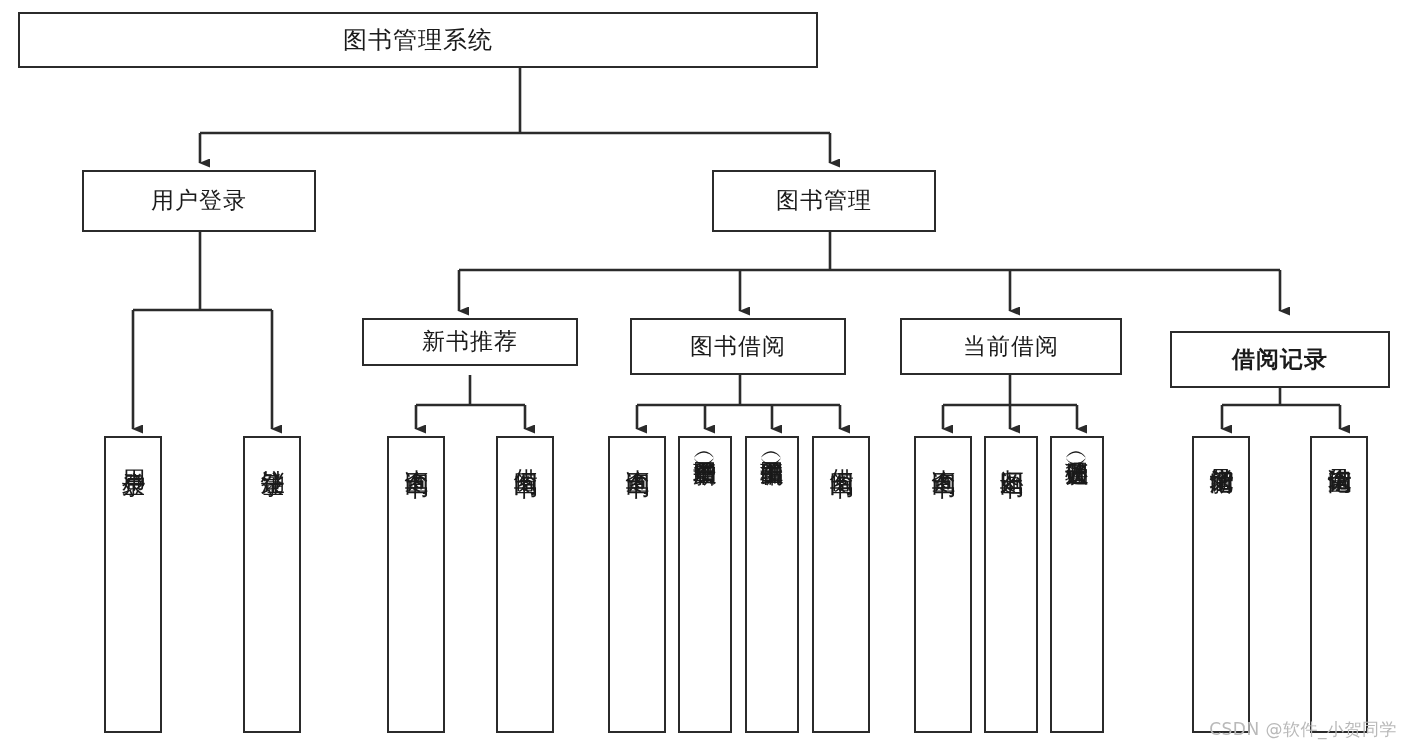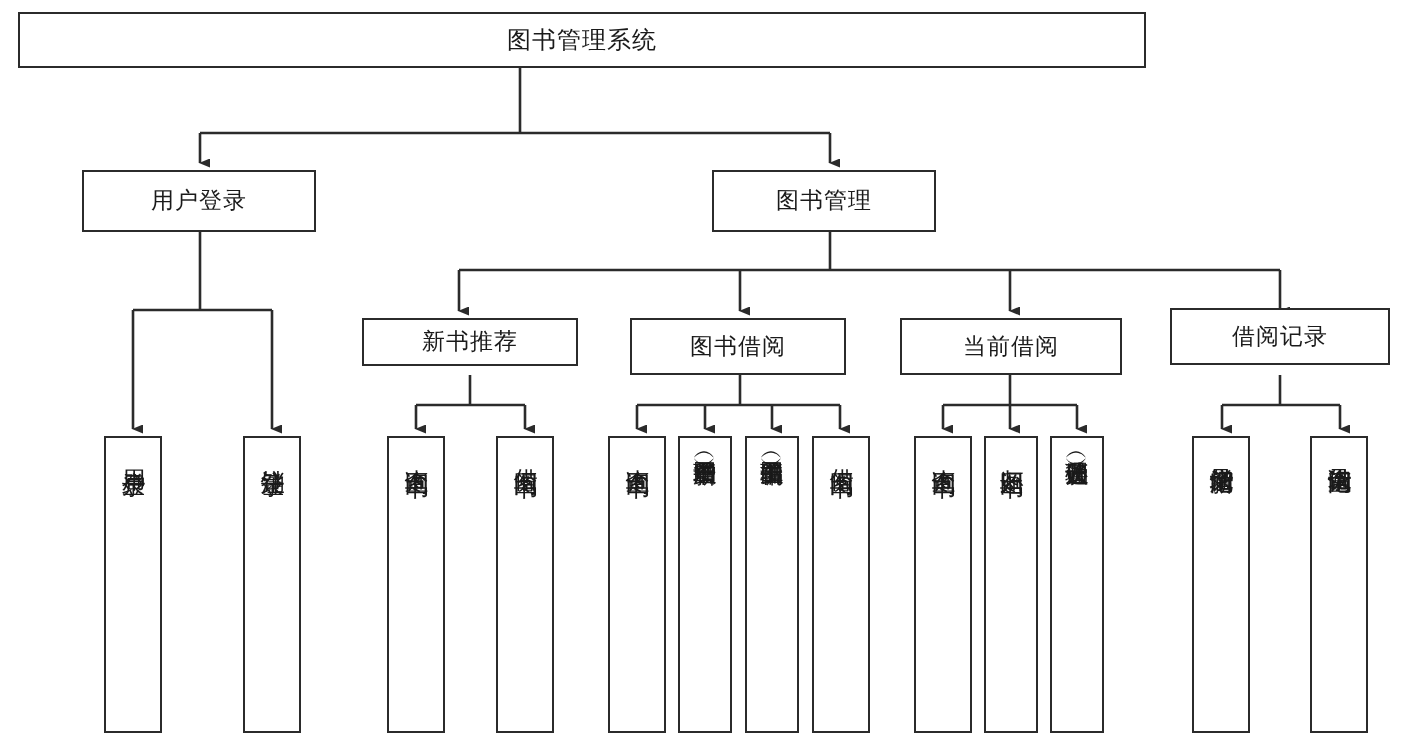--- a/index.html
+++ b/index.html
@@ -135,41 +135,41 @@
       <path d="M1010,405 L1010,429" marker-end="url(#arrowhead)"></path>
       <path d="M1077,405 L1077,429" marker-end="url(#arrowhead)"></path>
 
       <path d="M1280,375 L1280,405"></path>
       <path d="M1222,405 L1340,405"></path>
       <path d="M1222,405 L1222,429" marker-end="url(#arrowhead)"></path>
       <path d="M1340,405 L1340,429" marker-end="url(#arrowhead)"></path>
     </g>
   </svg>
 
-  <div class="node root horizontal" style="left:18px; top:12px; width:1128px; height:56px;">
+  <div class="node root horizontal" style="left:18px; top:12px; width:800px; height:56px;">
     <span class="node-label">图书管理系统</span>
   </div>
 
   <div class="node horizontal" style="left:82px; top:170px; width:234px; height:62px;">
     <span class="node-label">用户登录</span>
   </div>
   <div class="node horizontal" style="left:712px; top:170px; width:224px; height:62px;">
     <span class="node-label">图书管理</span>
   </div>
 
   <div class="node horizontal" style="left:362px; top:318px; width:216px; height:48px;">
     <span class="node-label">新书推荐</span>
   </div>
   <div class="node horizontal" style="left:630px; top:318px; width:216px; height:57px;">
     <span class="node-label">图书借阅</span>
   </div>
   <div class="node horizontal" style="left:900px; top:318px; width:222px; height:57px;">
     <span class="node-label">当前借阅</span>
   </div>
-  <div class="node horizontal" style="left:1170px; top:308px; width:220px; height:57px;">
+  <div class="node horizontal" style="left:1170px; top:331px; width:220px; height:57px;font-weight:bold;">
     <span class="node-label">借阅记录</span>
   </div>
 
   <div class="node vertical" style="left:104px; top:436px; width:58px; height:297px;">
     <span class="node-label">用户登录</span>
   </div>
   <div class="node vertical" style="left:243px; top:436px; width:58px; height:297px;">
     <span class="node-label">注销登录</span>
   </div>
 
@@ -203,14 +203,15 @@
     <span class="node-label">确认归还（管理员）</span>
   </div>
 
   <div class="node vertical mid-text" style="left:1192px; top:436px; width:58px; height:297px;">
     <span class="node-label">新增借阅记录</span>
   </div>
   <div class="node vertical mid-text" style="left:1310px; top:436px; width:58px; height:297px;">
     <span class="node-label">查询借阅记录</span>
   </div>
 
+  <div id="watermark">CSDN @软件_小贺同学</div>
 
 </div>
 
 </body></html>

